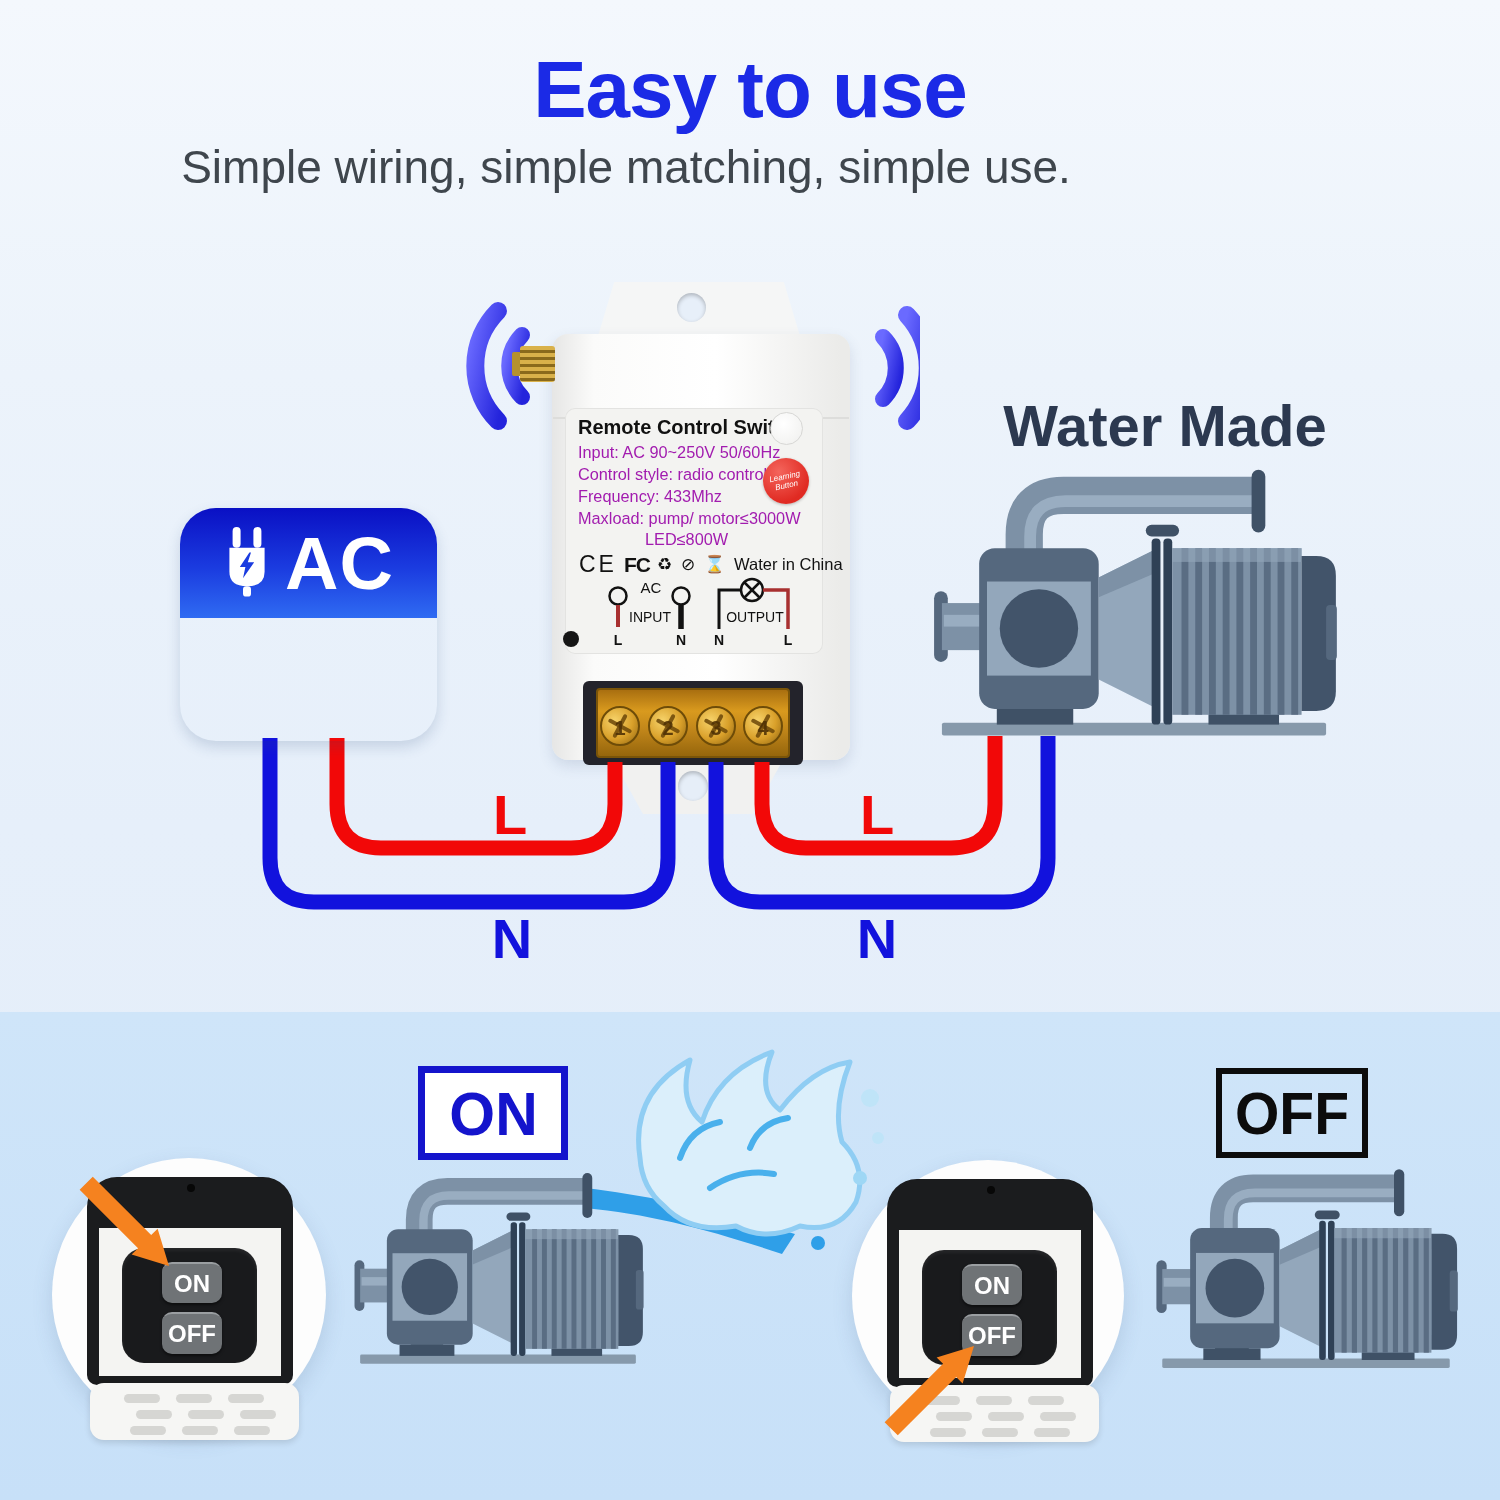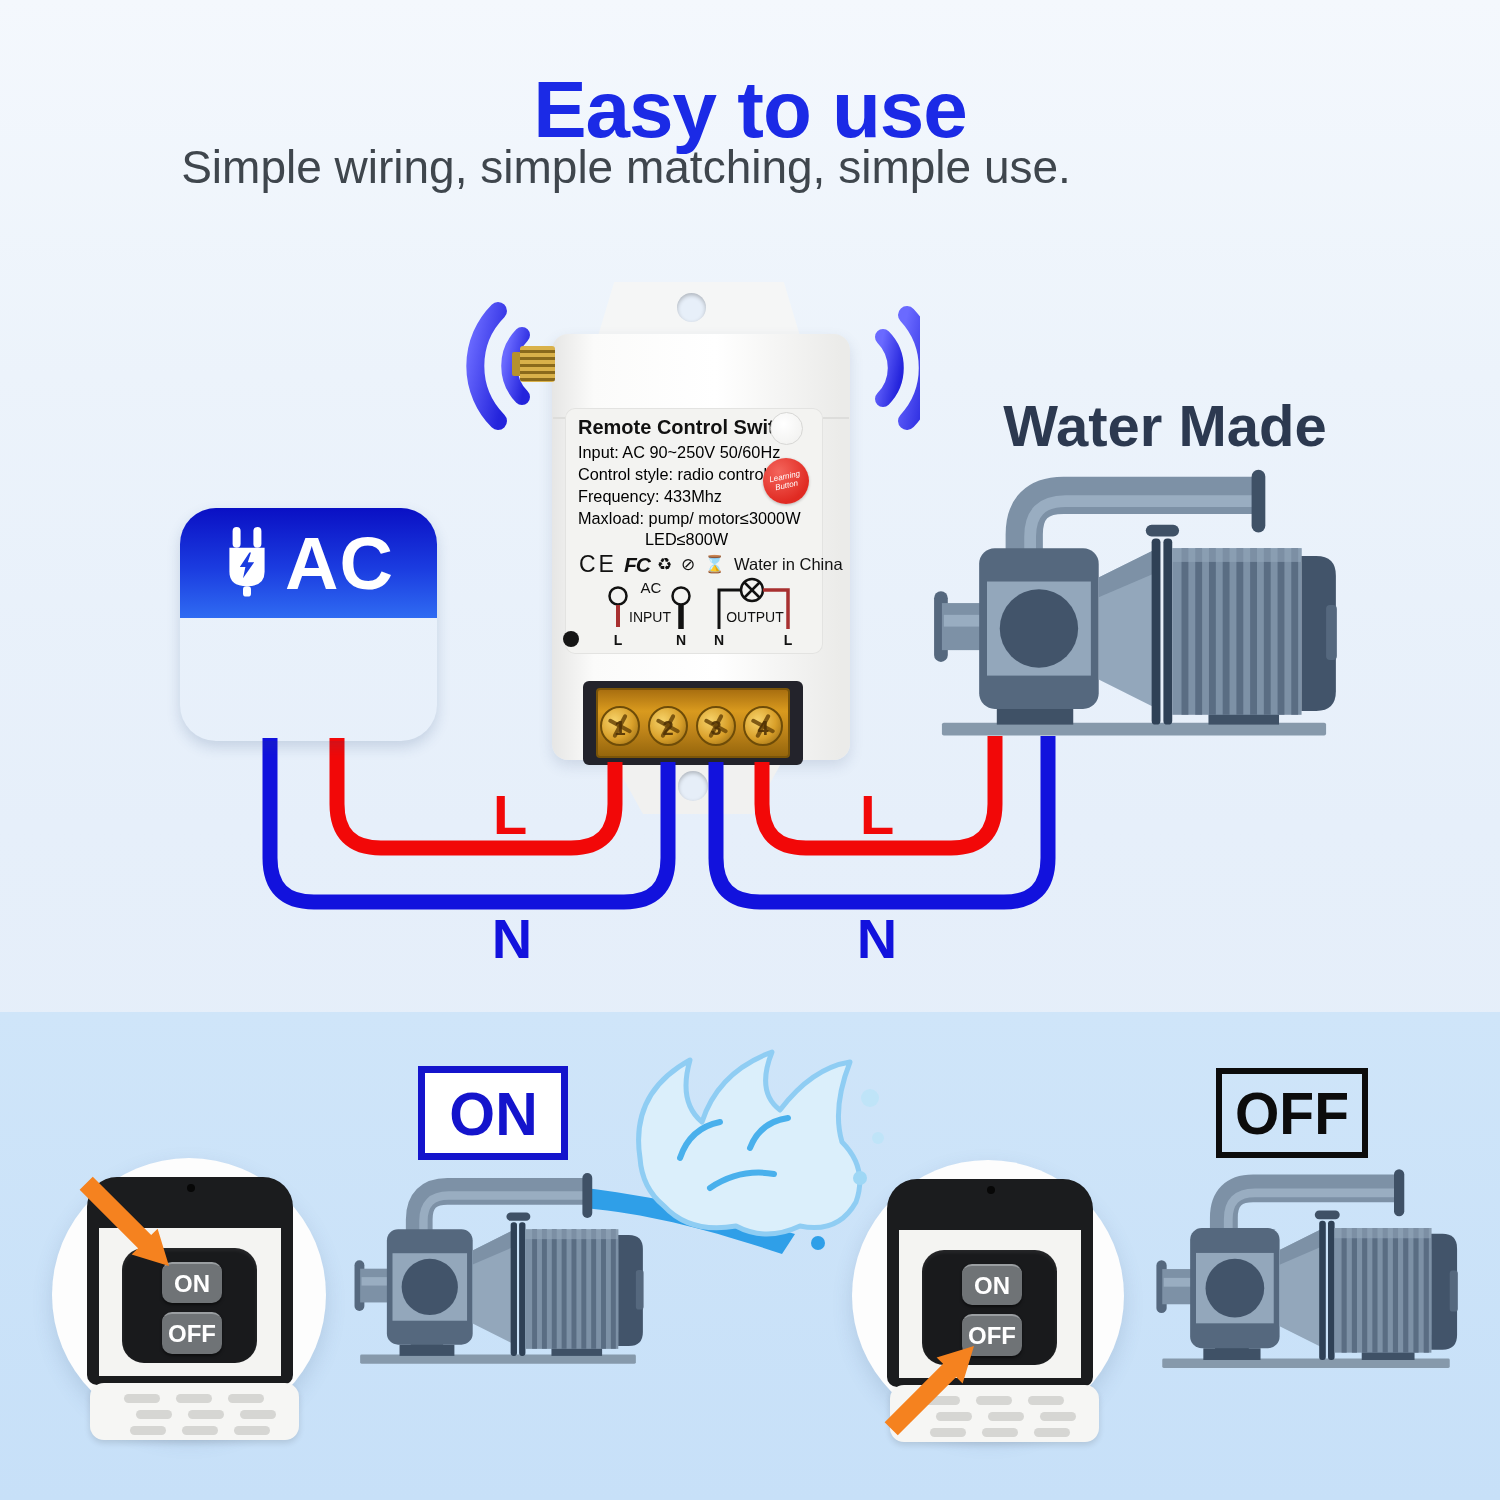--- a/index.html
+++ b/index.html
@@ -6,21 +6,21 @@
   *{box-sizing:border-box;}
   #canvas{
     position:relative;width:1500px;height:1500px;overflow:hidden;
     font-family:"Liberation Sans",sans-serif;
     background:linear-gradient(180deg,#f4f8fd 0%,#ecf3fb 25%,#e6effa 55%,#e3edf9 100%);
   }
   .abs{position:absolute;}
 
   
   #title{left:0;top:48;width:1500px;text-align:center;
-    font-size:80px;font-weight:bold;letter-spacing:-1px;color:#1b2ae6;margin-top:20px;}
+    font-size:80px;font-weight:bold;letter-spacing:-1px;color:#1b2ae6;}
   #subtitle{left:0;top:140px;width:1252px;text-align:center;
     font-size:46px;font-weight:400;color:#3f464d;}
   #title{top:44px;}
 
   
   #bottom-band{left:0;top:1012px;width:1500px;height:488px;
     background:linear-gradient(180deg,#cfe5f9,#c7e0f8);}
 
   
   #device-top-tab{left:598px;top:282px;width:202px;height:54px;background:#f5f6f6;
@@ -30,30 +30,30 @@
   #device-body{left:552px;top:334px;width:298px;height:426px;border-radius:16px;
     background:linear-gradient(90deg,#e6e6e5 0%,#fbfbfa 14%,#ffffff 55%,#ebebe9 97%);
     box-shadow:0 6px 14px rgba(60,80,120,.15);}
   #device-seam{left:553px;top:417px;width:296px;height:2px;background:#dddddb;}
   #antenna{left:520px;top:346px;width:35px;height:36px;border-radius:3px;
     background:repeating-linear-gradient(180deg,#d9b14a 0 4px,#8a6a1c 4px 7px);}
   #antenna-tip{left:512px;top:352px;width:10px;height:24px;border-radius:2px;background:#b5912f;}
 
   #device-label{left:565px;top:408px;width:258px;height:246px;border-radius:10px;
     background:#f3f3f1;box-shadow:inset 0 0 0 1px #e3e3e1;}
-  .lbl{position:absolute;left:13px;color:#000000;white-space:nowrap;}
+  .lbl{position:absolute;left:13px;color:#a21caf;white-space:nowrap;}
   #lbl-title{top:8px;font-size:20px;font-weight:bold;color:#111;}
   #spec-0{top:35px;font-size:16.3px;}
   #spec-1{top:57px;font-size:16.3px;}
   #spec-2{top:79px;font-size:16.3px;}
   #spec-3{top:101px;font-size:16.3px;text-align:right;}
   #spec-4{top:122px;font-size:16.3px;left:80px;}
   #cert-row{top:143px;left:14px;display:flex;align-items:center;gap:7px;color:#111;}
   #cert-ce{font-size:23px;letter-spacing:3px;font-weight:500;}
-  #cert-fcc{font-size:21px;font-weight:bold;font-style:italic;letter-spacing:-1px;}
+  #cert-fcc{font-size:21px;font-weight:bold;letter-spacing:-1px;}
   #cert-icons{font-size:17px;letter-spacing:2px;}
   #cert-made{font-size:16.5px;}
 
   #learning-btn{left:763px;top:458px;width:46px;height:46px;border-radius:50%;
     background:radial-gradient(circle at 35% 30%,#f4655c,#e02a22 70%);
     display:flex;align-items:center;justify-content:center;box-shadow:0 1px 3px rgba(0,0,0,.25);}
   #learning-btn .txt{transform:rotate(-12deg);color:#fff;font-size:8px;line-height:9px;
     text-align:center;font-style:italic;}
   #white-btn{left:770px;top:412px;width:33px;height:33px;border-radius:50%;
     background:radial-gradient(circle at 40% 35%,#ffffff,#efefed);border:1px solid #d7d7d5;}

